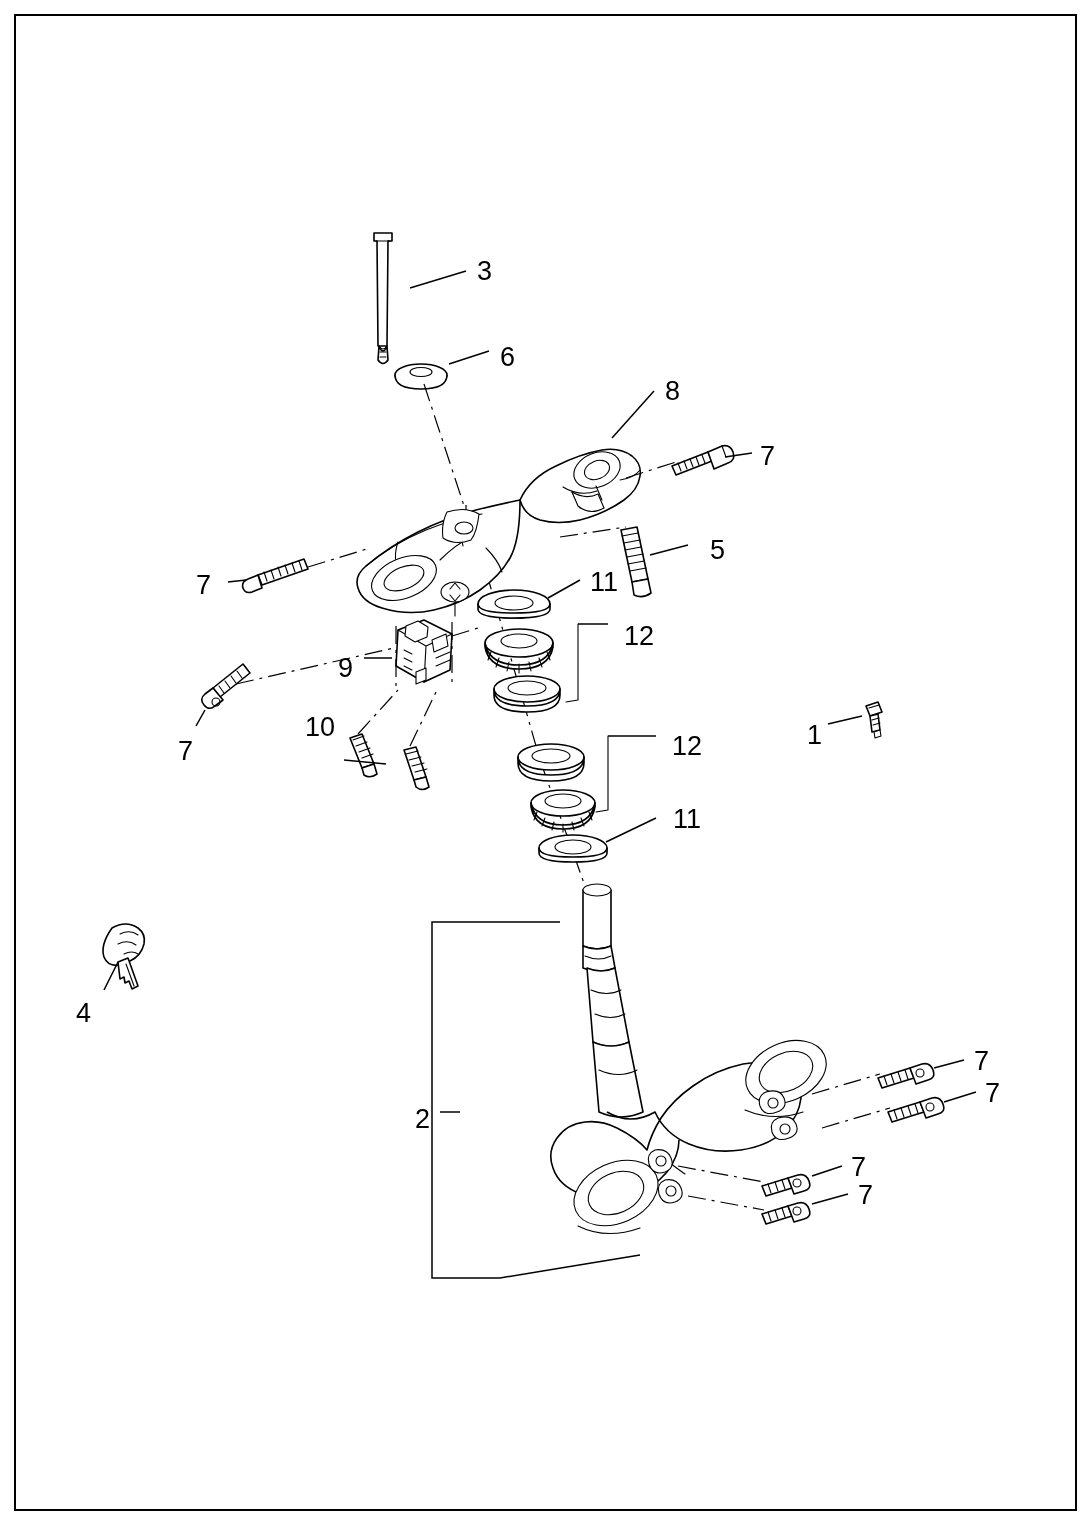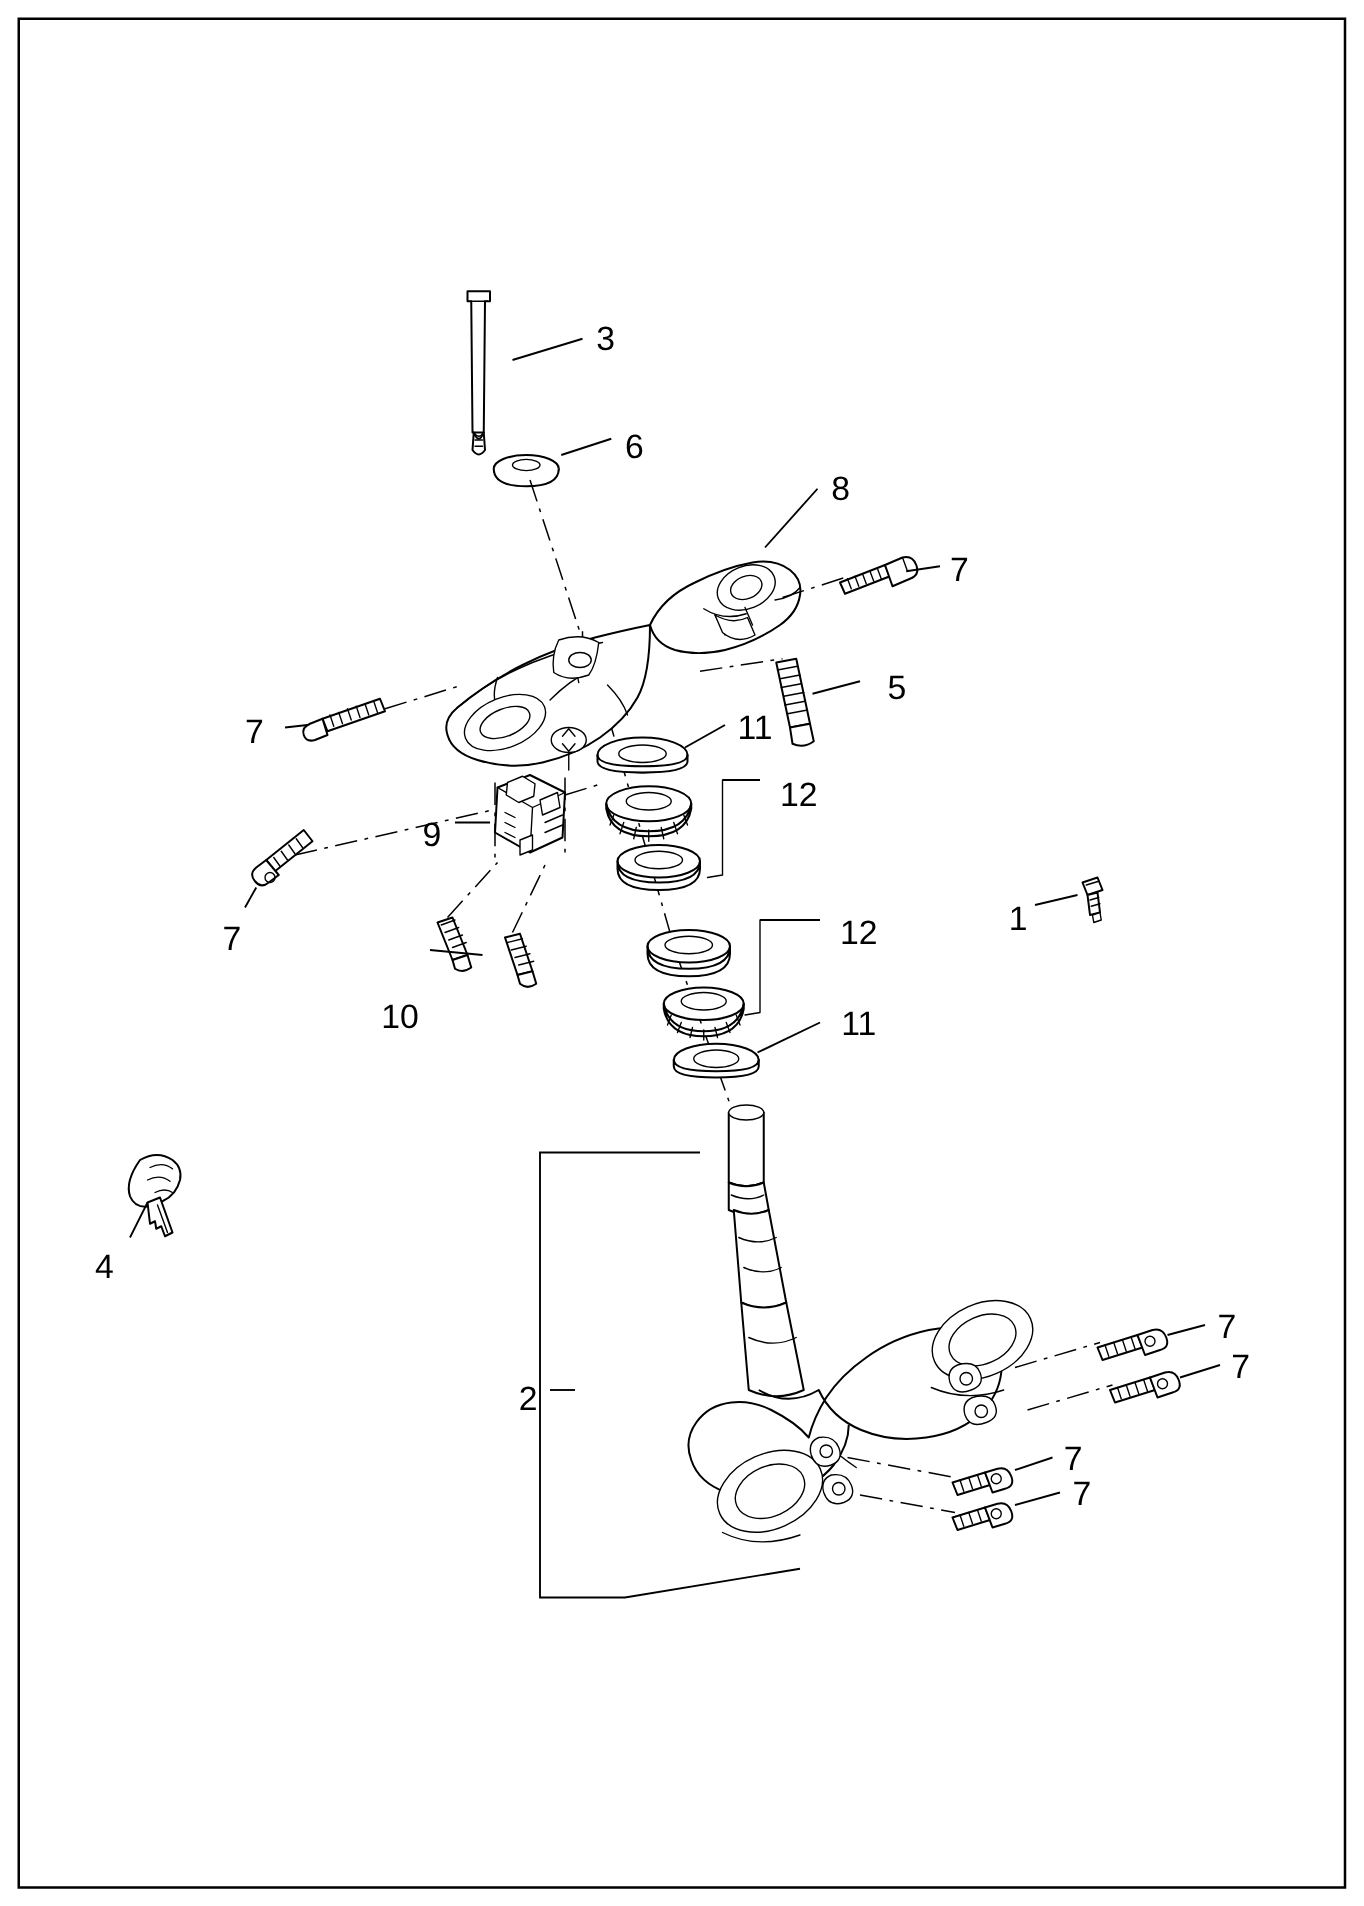--- a/index.html
+++ b/index.html
@@ -299,21 +299,21 @@
   <div class="callout" style="left:477px; top:258px;">3</div>
   <div class="callout" style="left:500px; top:344px;">6</div>
   <div class="callout" style="left:665px; top:378px;">8</div>
   <div class="callout" style="left:760px; top:443px;">7</div>
   <div class="callout" style="left:196px; top:572px;">7</div>
   <div class="callout" style="left:710px; top:537px;">5</div>
   <div class="callout" style="left:590px; top:569px;">11</div>
   <div class="callout" style="left:624px; top:623px;">12</div>
   <div class="callout" style="left:338px; top:655px;">9</div>
   <div class="callout" style="left:178px; top:738px;">7</div>
-  <div class="callout" style="left:305px; top:800px;">10</div>
+  <div class="callout" style="left:305px; top:714px;">10</div>
   <div class="callout" style="left:672px; top:733px;">12</div>
   <div class="callout" style="left:807px; top:722px;">1</div>
   <div class="callout" style="left:673px; top:806px;">11</div>
   <div class="callout" style="left:76px;  top:1000px;">4</div>
   <div class="callout" style="left:415px; top:1106px;">2</div>
   <div class="callout" style="left:974px; top:1048px;">7</div>
   <div class="callout" style="left:985px; top:1080px;">7</div>
   <div class="callout" style="left:851px; top:1154px;">7</div>
   <div class="callout" style="left:858px; top:1182px;">7</div>
 </div>

